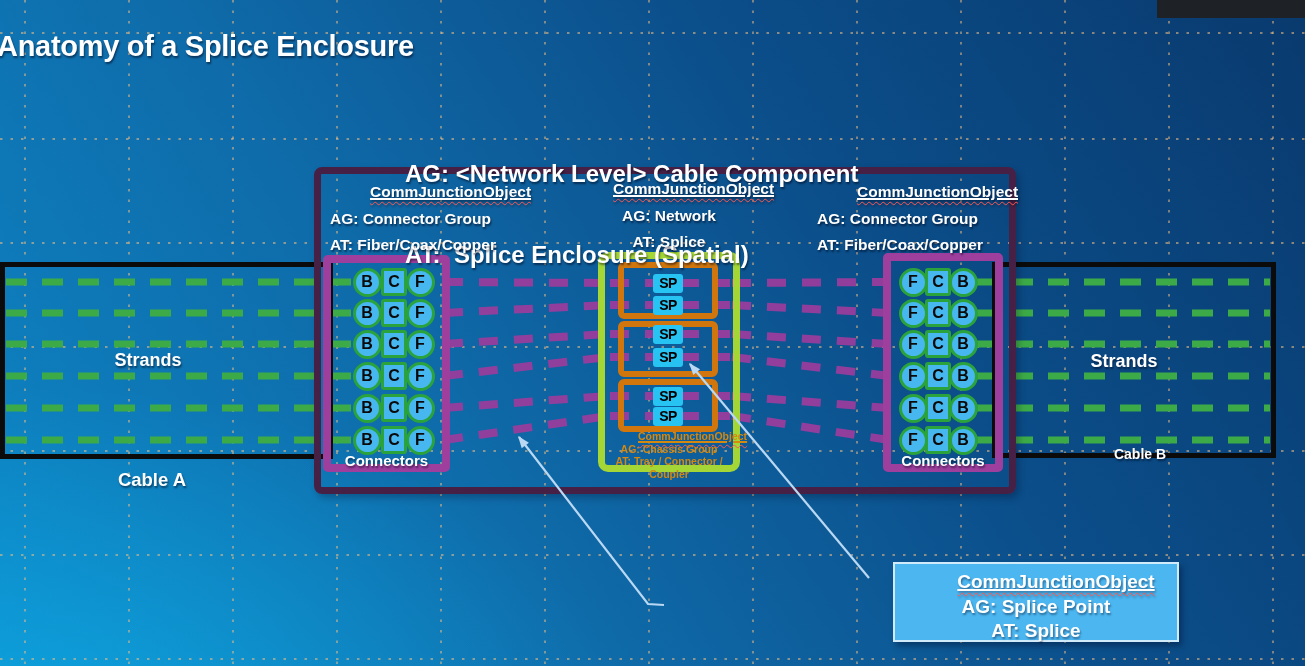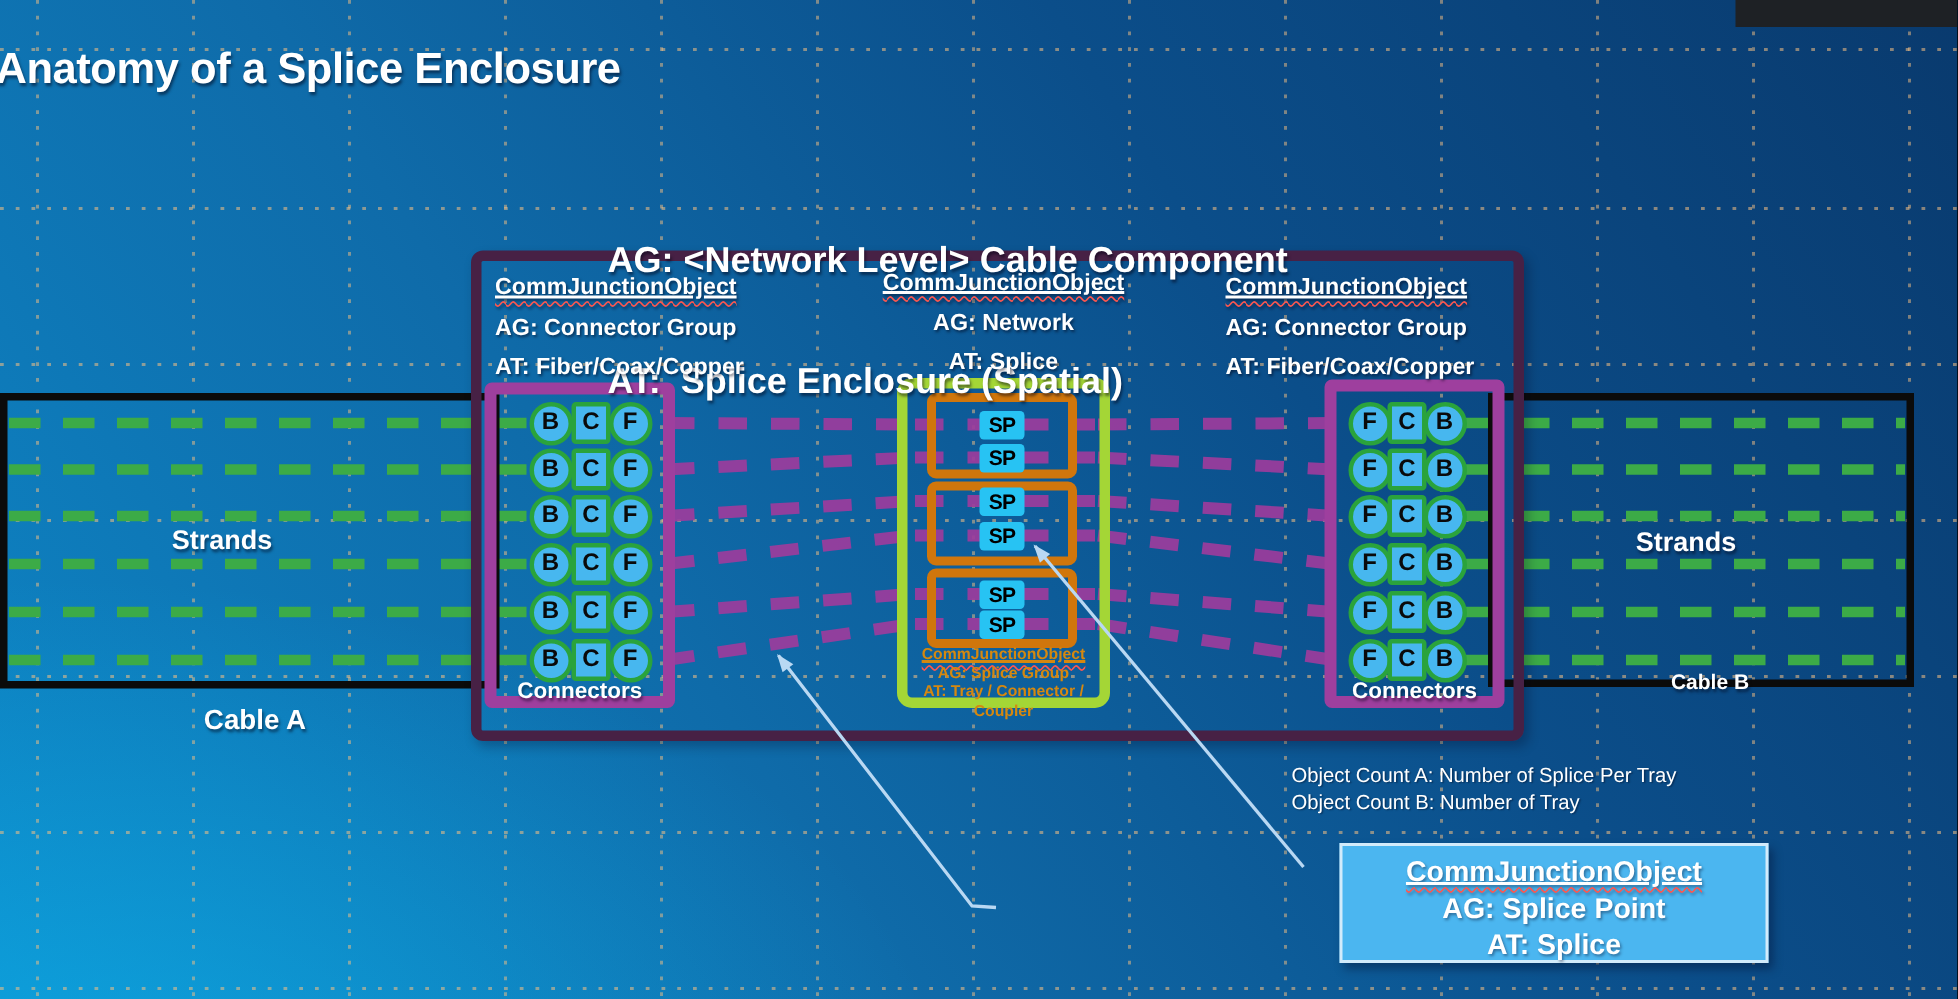--- a/index.html
+++ b/index.html
@@ -22,21 +22,21 @@
   .circle{width:29px;height:29px;border-radius:50%;}
   .squareC{width:26px;height:28px;border-radius:3px;}
   .sp{position:absolute;width:30px;height:19px;background:#27c3f3;border-radius:3px;display:flex;
     align-items:center;justify-content:center;font-weight:bold;font-size:14px;color:#000;letter-spacing:-.5px;}
   .wtxt{position:absolute;color:#fff;font-weight:bold;text-shadow:1px 2px 2px rgba(0,0,20,.5);}
   .title{left:-3px;top:30px;font-size:29px;letter-spacing:-.3px;}
   .hdr{left:405px;top:106px;font-size:24px;line-height:27px;white-space:pre;}
   .colhead{position:absolute;color:#fff;font-weight:bold;font-size:15.5px;text-shadow:1px 1.5px 2px rgba(0,0,20,.55);}
   .colhead div{margin-bottom:8.5px;}
   .center{text-align:center;}
-  .u-solid{text-decoration:underline;text-decoration-thickness:1.5px;}
+  .u-solid{text-decoration:underline;text-decoration-thickness:1.5px;margin-left:40px;}
   .u-wavy{text-decoration:underline wavy #ff564e;text-decoration-thickness:1px;text-underline-offset:3.5px;}
   .gfooter{position:absolute;left:598px;top:430px;width:142px;color:#d5880f;font-weight:bold;
     font-size:10.5px;line-height:12.5px;text-align:center;}
   .notes{position:absolute;left:861px;top:508px;color:#fff;font-size:13.5px;line-height:17.5px;
     text-shadow:1px 1px 1px rgba(0,0,20,.4);}
   .callout{position:absolute;box-sizing:border-box;text-align:center;}
   .callout1{left:671px;top:592px;width:127px;height:70px;background:#5cc0f0;border:1.5px solid #dbeffb;
     color:#06101a;font-weight:bold;font-size:17px;line-height:22px;padding-top:11px;}
   .callout2{left:893px;top:562px;width:286px;height:80px;background:#4bb6f0;border:2px solid #d2ebfb;
     box-shadow:3px 4px 6px rgba(0,0,30,.35);color:#fff;font-weight:bold;font-size:19px;line-height:24.5px;
@@ -133,36 +133,32 @@
     <div>AT: Splice</div>
   </div>
   <div class="colhead" style="left:817px;top:183px;width:195px;">
     <div><span class="u-solid"><span class="u-wavy">CommJunctionObject</span></span></div>
     <div>AG: Connector Group</div>
     <div>AT: Fiber/Coax/Copper</div>
   </div>
 
   <div class="gfooter">
     <div><span class="u-solid"><span class="u-wavy">CommJunctionObject</span></span></div>
-    <div>AG: Splice Group</div>
+    <div>AG: Chassis Group</div>
     <div>AT: Tray / Connector / Coupler</div>
   </div>
 
   <div class="wtxt center" style="left:323px;top:452px;width:127px;font-size:15px;">Connectors</div>
   <div class="wtxt center" style="left:883px;top:452px;width:120px;font-size:15px;">Connectors</div>
 
   <div class="wtxt center" style="left:98px;top:350px;width:100px;font-size:18px;">Strands</div>
   <div class="wtxt center" style="left:1074px;top:351px;width:100px;font-size:18px;">Strands</div>
-  <div class="wtxt center" style="left:120px;top:469px;width:100px;font-size:18.5px;">Cable A</div>
+  <div class="wtxt center" style="left:102px;top:469px;width:100px;font-size:18.5px;">Cable A</div>
   <div class="wtxt center" style="left:1090px;top:446px;width:100px;font-size:14px;">Cable B</div>
 
-  <div class="notes">
-    <div>Object Count A: Number of Splice Per Tray</div>
-    <div>Object Count B: Number of Tray</div>
-  </div>
 
   <div class="callout callout2">
     <div><span class="u-solid"><span class="u-wavy">CommJunctionObject</span></span></div>
     <div>AG: Splice Point</div>
     <div>AT: Splice</div>
   </div>
 
   <svg class="layer" id="arrow-svg" width="1305" height="666">
     <path d="M 664 605 L 648 604 L 519 437" fill="none" stroke="#b9d8f3" stroke-width="2.2"></path>
     <polygon points="518,436 528.9,442.8 521.7,448.2" fill="#b9d8f3"></polygon>

